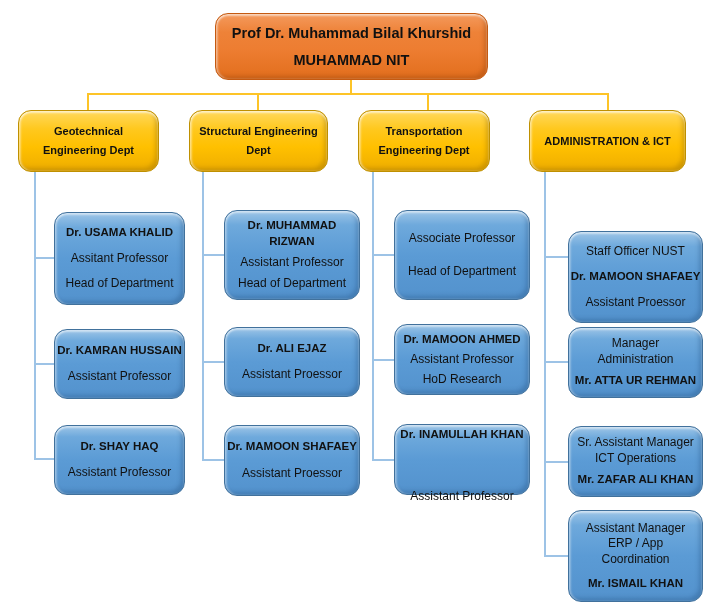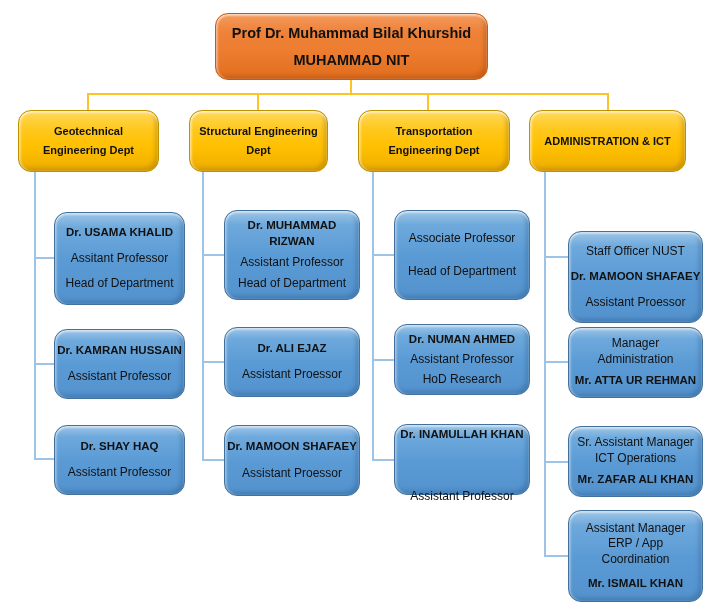--- a/index.html
+++ b/index.html
@@ -56,21 +56,21 @@
   <div class="line yline" style="left:257px;top:93px;width:2px;height:17px;"></div>
   <div class="line yline" style="left:427px;top:93px;width:2px;height:17px;"></div>
   <div class="line yline" style="left:607px;top:93px;width:2px;height:17px;"></div>
 
   <div class="box3d dept" style="left:18px;top:110px;width:141px;height:62px;">
     <div>Geotechnical Engineering Dept</div>
   </div>
   <div class="box3d dept" style="left:189px;top:110px;width:139px;height:62px;">
     <div>Structural Engineering Dept</div>
   </div>
-  <div class="box3d dept" style="left:358px;top:110px;width:152px;height:62px;">
+  <div class="box3d dept" style="left:358px;top:110px;width:132px;height:62px;">
     <div>Transportation Engineering Dept</div>
   </div>
   <div class="box3d dept" style="left:529px;top:110px;width:157px;height:62px;">
     <div>ADMINISTRATION &amp; ICT</div>
   </div>
 
   <div class="line bline" style="left:34px;top:172px;width:2px;height:287px;"></div>
   <div class="line bline" style="left:34px;top:257px;width:20px;height:2px;"></div>
   <div class="line bline" style="left:34px;top:363px;width:20px;height:2px;"></div>
   <div class="line bline" style="left:34px;top:458px;width:20px;height:2px;"></div>
@@ -117,21 +117,21 @@
   <div class="box3d member" style="left:224px;top:425px;width:136px;height:71px;">
     <div class="name">Dr. MAMOON SHAFAEY</div>
     <div class="role nw">Assistant Proessor</div>
   </div>
 
   <div class="box3d member" style="left:394px;top:210px;width:136px;height:90px;">
     <div class="role nw">Associate Professor</div>
     <div class="role nw">Head of Department</div>
   </div>
   <div class="box3d member" style="left:394px;top:324px;width:136px;height:71px;">
-    <div class="name nw">Dr. NUMAN AHMED</div>
+    <div class="name nw">Dr. MAMOON AHMED</div>
     <div class="role nw">Assistant Professor</div>
     <div class="role nw">HoD Research</div>
   </div>
   <div class="box3d member" style="left:394px;top:424px;width:136px;height:71px;gap:46px;">
     <div class="name nw">Dr. INAMULLAH KHAN</div>
     <div class="role nw">Assistant Professor</div>
   </div>
 
   <div class="box3d member" style="left:568px;top:211px;width:135px;height:92px;margin-top:20px;">
     <div class="role nw">Staff Officer NUST</div>

